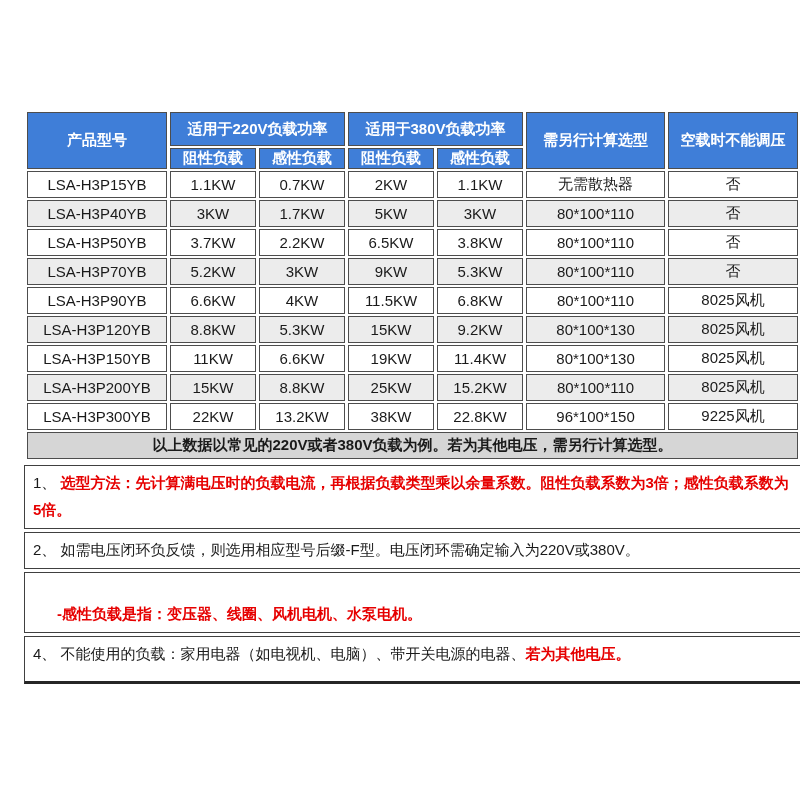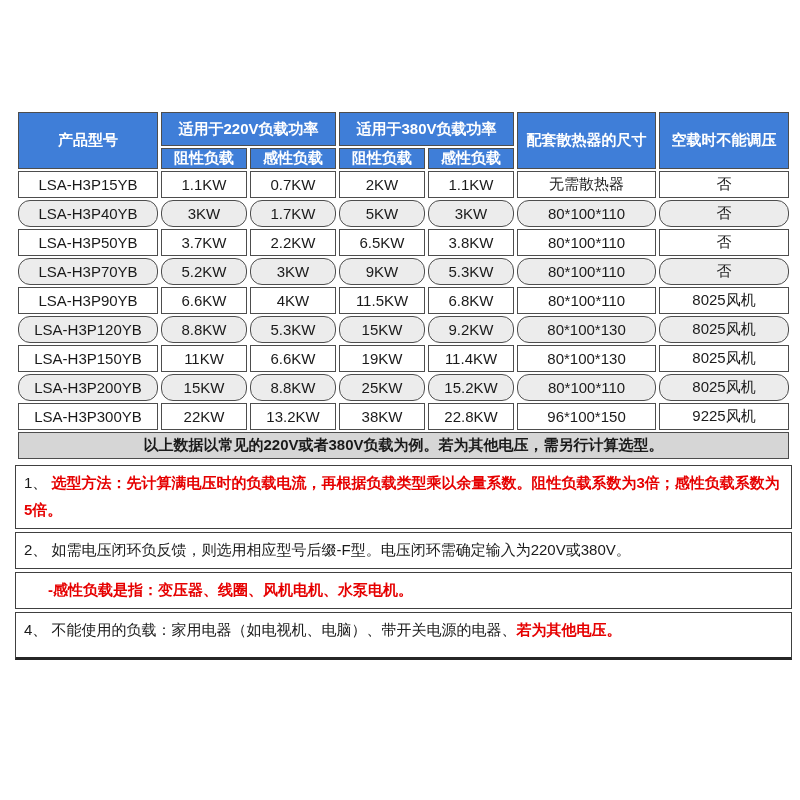--- a/index.html
+++ b/index.html
@@ -4,21 +4,21 @@
 <style>
   * { margin: 0; padding: 0; box-sizing: border-box; }
   html, body { width: 800px; height: 800px; background: #ffffff; }
   body {
     font-family: "Liberation Sans", "DejaVu Sans", sans-serif;
     color: #1a1a1a;
     position: relative;
   }
   .page {
     position: absolute;
-    left: 15px;
+    left: 24px;
     top: 110px;
     width: 777px;
   }
 
   
   table.spec {
     width: 777px;
     table-layout: fixed;
     border-collapse: separate;
     border-spacing: 3px 2px;
@@ -33,21 +33,21 @@
     white-space: nowrap;
   }
   table.spec th {
     background: #3f7ed8;
     color: #ffffff;
     font-weight: bold;
   }
   tr.grouprow th { height: 34px; }
   tr.subrow th   { height: 16px; }
   table.spec td  { height: 27px; background: #ffffff; }
-  tr.stripe td   { background: #ececec; border-radius: 12px; }
+  tr.stripe td   { background: #ececec; }
   td.footer-note {
     background: #d6d6d6 !important;
     height: 24px;
     font-size: 15px;
     font-weight: bold;
   }
 
   
   .note {
     width: 777px;
@@ -55,21 +55,21 @@
     background: #ffffff;
     margin-top: 3px;
     padding: 3px 8px 5px 8px;
     font-size: 15px;
     line-height: 27px;
   }
   .note.first { margin-top: 4px; }
   .note.last  { border-bottom: 3px solid #262626; padding-bottom: 14px; }
   .red  { color: #e60000; }
   .bold { font-weight: bold; }
-  .indent { padding-left: 24px; }
+  .indent { padding-left: 24px; margin-top: 24px; }
 </style>
 </head>
 <body>
 
 <div class="page">
 
   <table class="spec">
     <colgroup>
       <col style="width:140px">
       <col style="width:86px">
@@ -77,21 +77,21 @@
       <col style="width:86px">
         <col style="width:86px">
       <col style="width:139px">
       <col style="width:130px">
     </colgroup>
     <thead>
       <tr class="grouprow">
         <th rowspan="2">产品型号</th>
         <th colspan="2">适用于220V负载功率</th>
         <th colspan="2">适用于380V负载功率</th>
-        <th rowspan="2">配套散热器的尺寸</th>
+        <th rowspan="2">需另行计算选型</th>
         <th rowspan="2">空载时不能调压</th>
       </tr>
       <tr class="subrow">
         <th>阻性负载</th>
         <th>感性负载</th>
         <th>阻性负载</th>
         <th>感性负载</th>
       </tr>
     </thead>
     <tbody>

